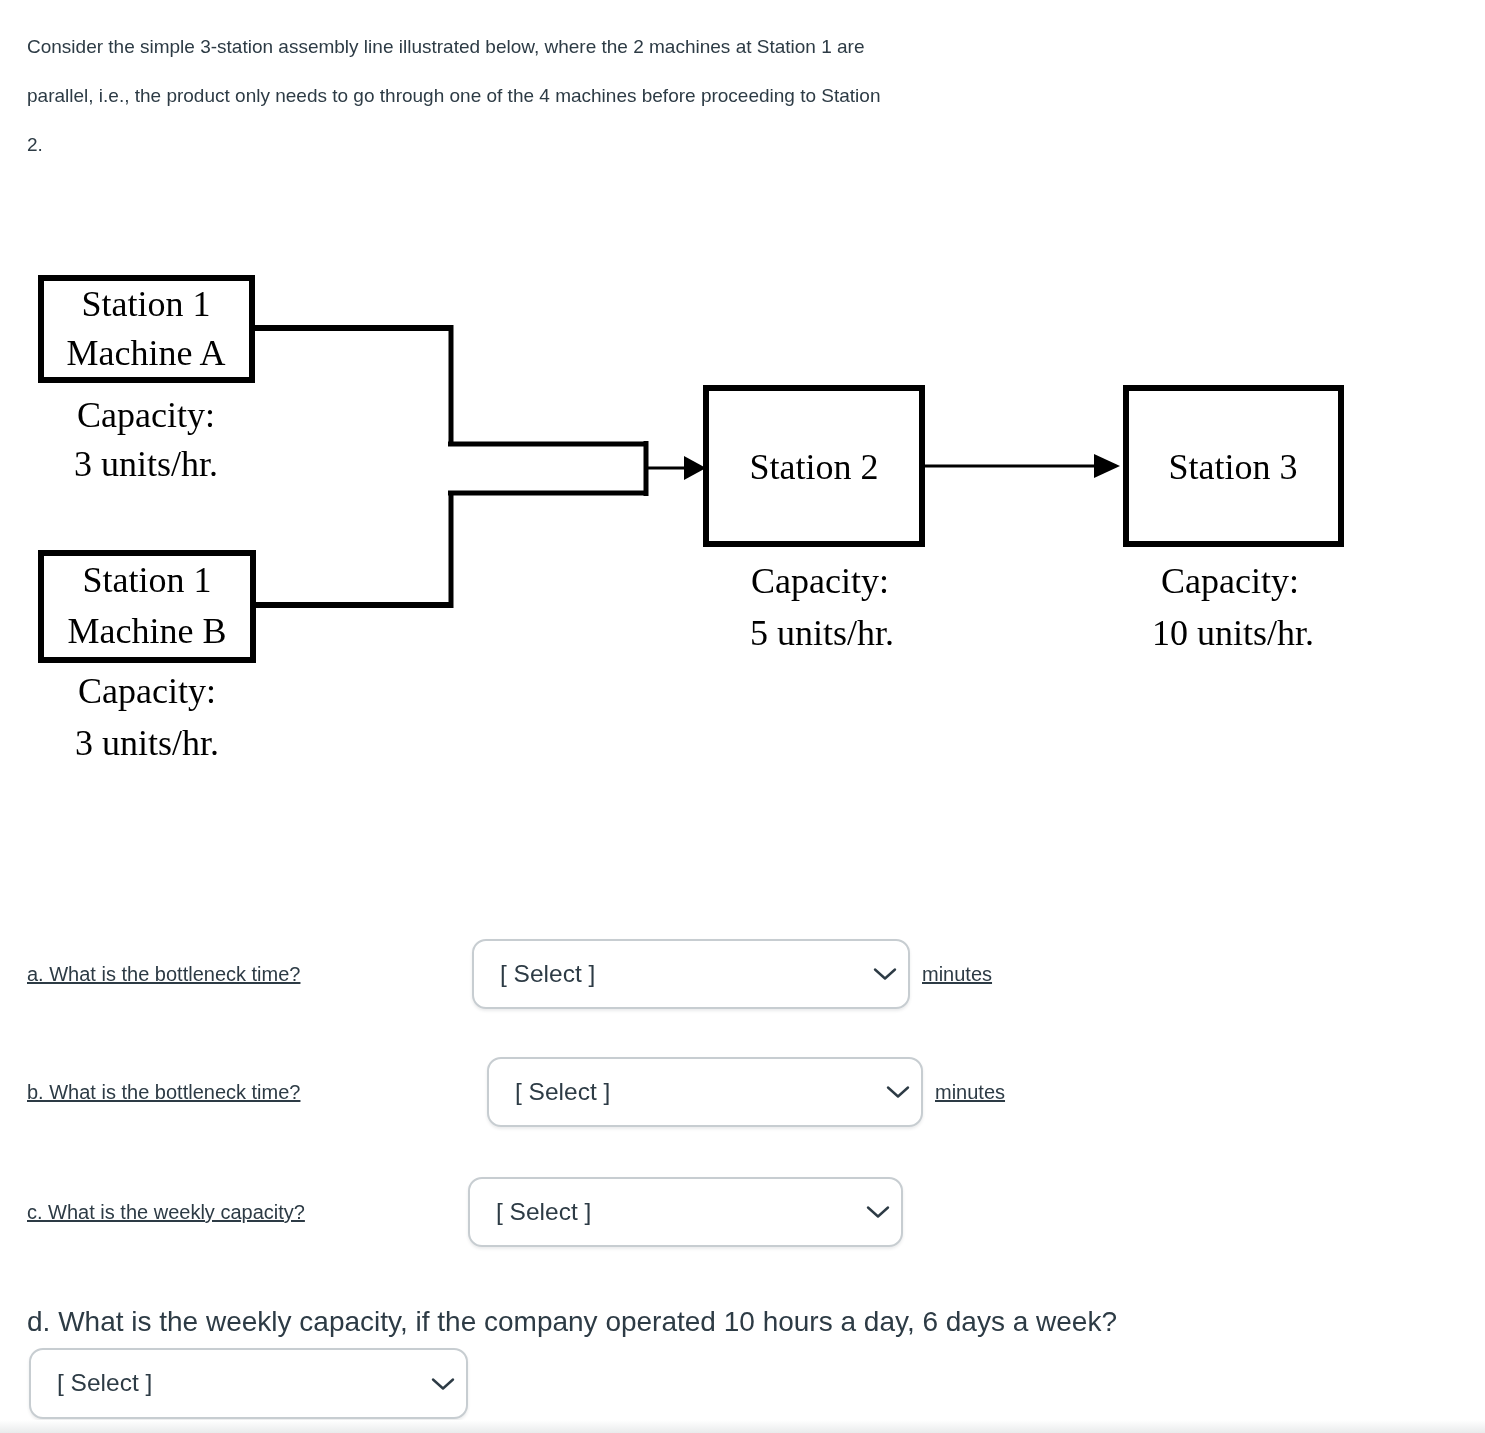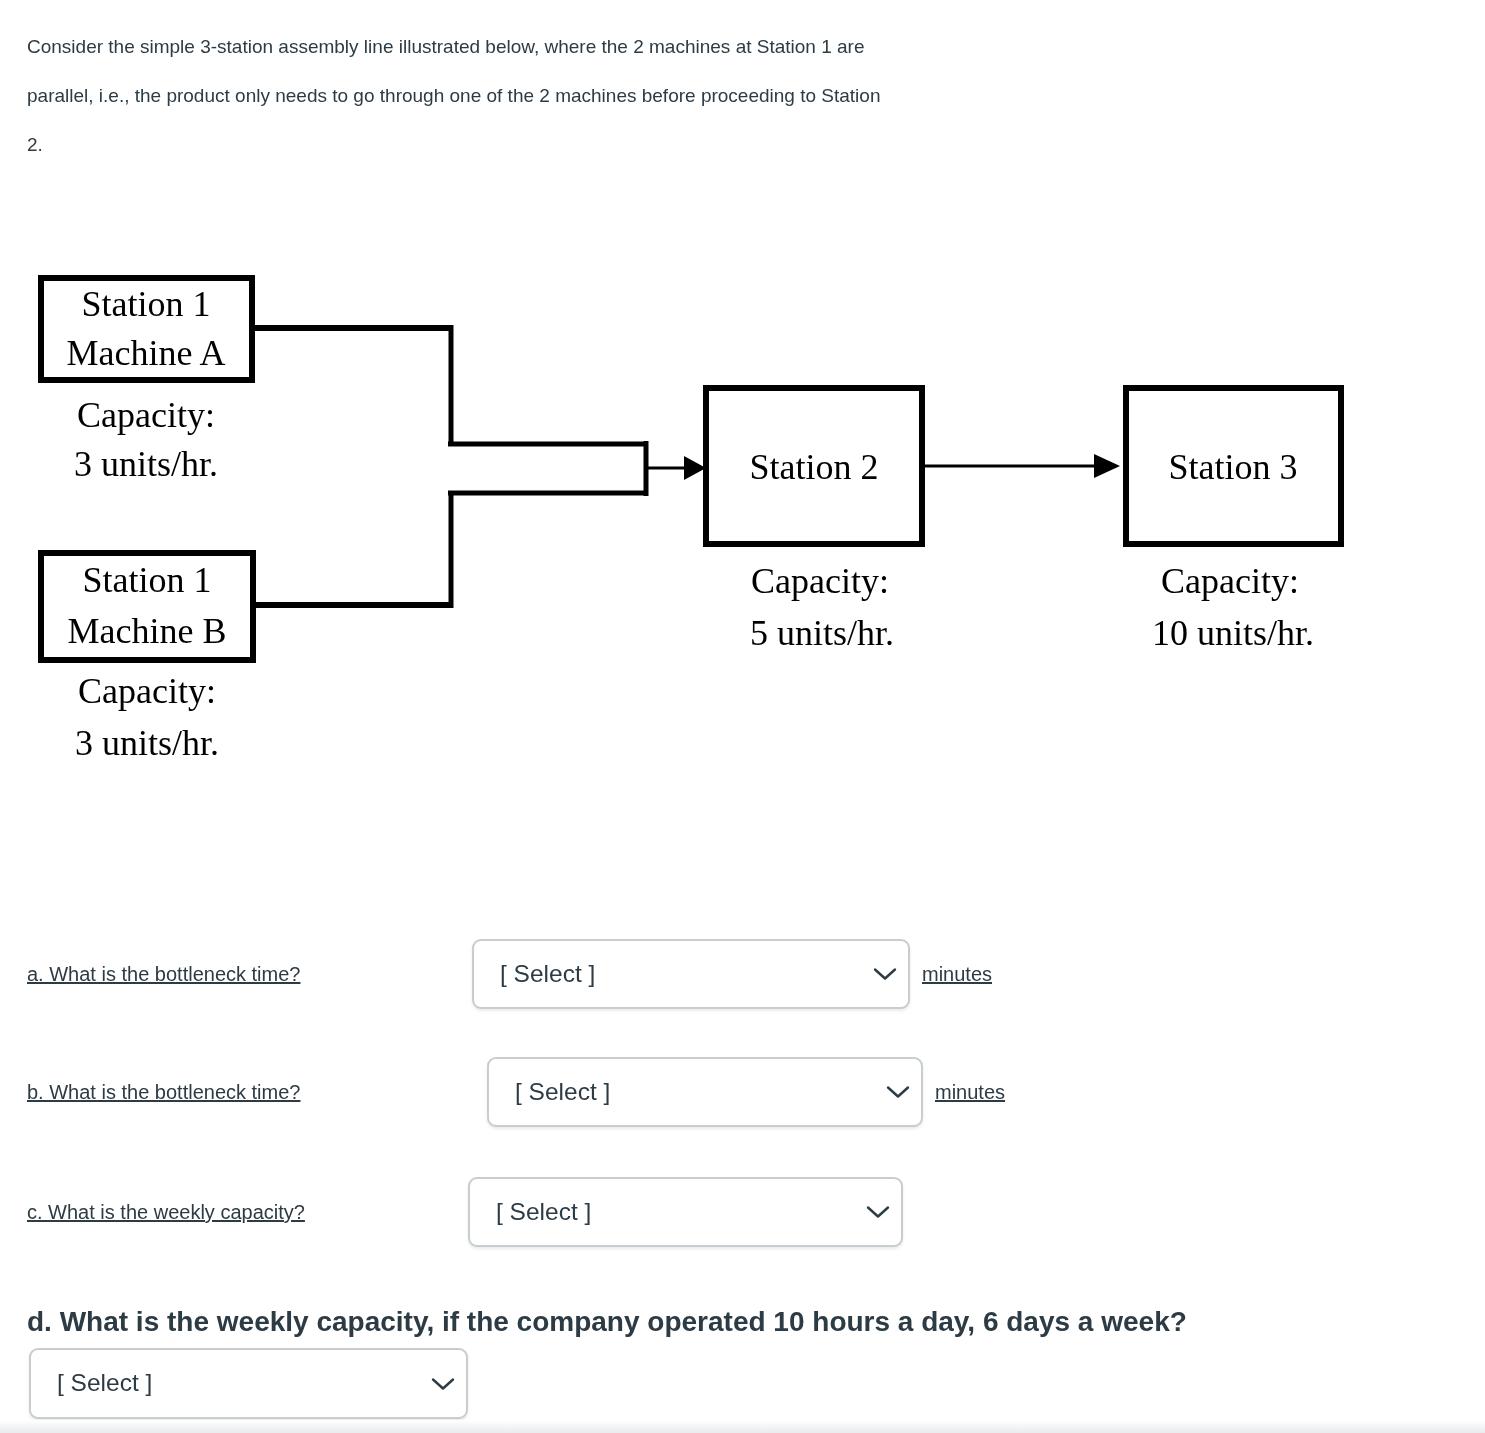--- a/index.html
+++ b/index.html
@@ -67,21 +67,21 @@
     line-height: 42px;
     white-space: nowrap;
     color: var(--text, #2D3B45);
   }
   .select-box {
     position: absolute;
     height: 70px;
     box-sizing: border-box;
     background: #ffffff;
     border: 2px solid var(--select-border, #C7CDD1);
-    border-radius: 9px;
+    border-radius: 14px;
     box-shadow: 0 2px 3px rgba(45,59,69,0.10);
     cursor: pointer;
   }
   .select-box .select-value {
     position: absolute;
     left: 26px;
     top: 0;
     font-size: 24.5px;
     line-height: 66px;
     color: var(--text, #2D3B45);
@@ -103,21 +103,21 @@
     background: linear-gradient(180deg, #ffffff 0%, var(--fade, #e9ebec) 100%);
   }
 </style>
 </head>
 <body>
 
 <div class="page">
 
   <div class="intro">
     <span class="line">Consider the simple 3-station assembly line illustrated below, where the 2 machines at Station 1 are</span>
-    <span class="line">parallel, i.e., the product only needs to go through one of the 2 machines before proceeding to Station</span>
+    <span class="line">parallel, i.e., the product only needs to go through one of the 4 machines before proceeding to Station</span>
     <span class="line">2.</span>
   </div>
 
   <svg class="diagram" width="1380" height="530" viewBox="0 250 1380 530" xmlns="http://www.w3.org/2000/svg">
 
     <g>
       <path class="conn-thick" d="M255 328 H451"></path>
       <path class="conn-thick" d="M256 605 H451"></path>
       <path class="conn-mid" d="M451 325 V446"></path>
       <path class="conn-mid" d="M451 491 V608"></path>
@@ -175,21 +175,21 @@
   <div class="q-suffix" style="left:935px; top:1057px;">minutes</div>
 
   <div class="q-label" style="left:27px; top:1177px;">c. What is the weekly capacity?</div>
   <div class="select-box" style="left:468px; top:1177px; width:435px;">
     <span class="select-value">[ Select ]</span>
     <svg class="chevron" width="24" height="14" viewBox="0 0 24 14">
       <polyline points="2,2.5 12,11.5 22,2.5" fill="none" stroke="#2D3B45" stroke-width="2.4" stroke-linecap="round" stroke-linejoin="round"></polyline>
     </svg>
   </div>
 
-  <div class="q-label-block" style="left:27px; top:1301px;font-weight:bold;">d. What is the weekly capacity, if the company operated 10 hours a day, 6 days a week?</div>
+  <div class="q-label-block" style="left:27px; top:1301px;">d. What is the weekly capacity, if the company operated 10 hours a day, 6 days a week?</div>
   <div class="select-box" style="left:29px; top:1348px; width:439px; height:71px;">
     <span class="select-value">[ Select ]</span>
     <svg class="chevron" width="24" height="14" viewBox="0 0 24 14">
       <polyline points="2,2.5 12,11.5 22,2.5" fill="none" stroke="#2D3B45" stroke-width="2.4" stroke-linecap="round" stroke-linejoin="round"></polyline>
     </svg>
   </div>
 
   <div class="bottom-fade"></div>
 </div>
 

